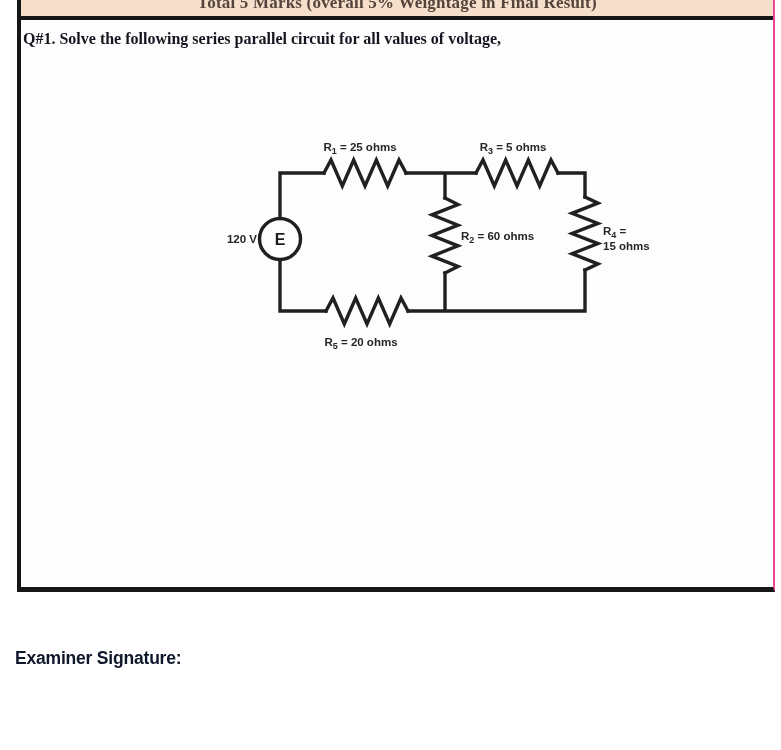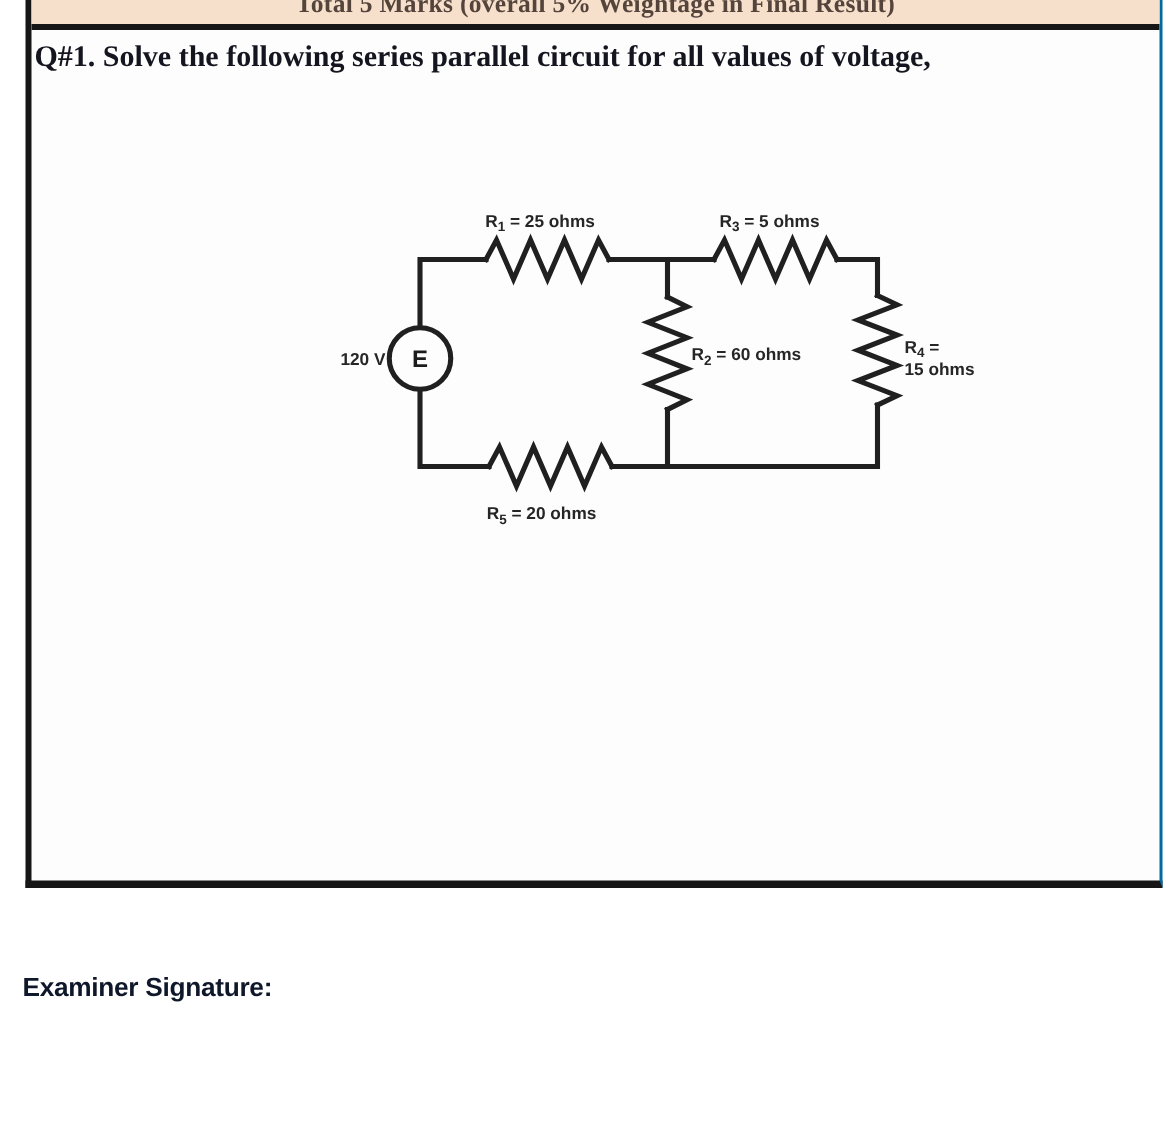--- a/index.html
+++ b/index.html
@@ -5,35 +5,35 @@
   html,body{margin:0;padding:0;}
   body{
     width:781px;height:750px;position:relative;background:#ffffff;
     font-family:"Liberation Serif", serif;overflow:hidden;
   }
   
   .exam-box{
     position:absolute;left:17px;top:0;width:758px;height:592px;
     box-sizing:border-box;background:#fdfdfd;
     border-left:4px solid #161616;
-    border-right:2px solid #0369a1;
+    border-right:2px solid #ec4899;
     border-bottom:5px solid #161616;
   }
   .header-bar{
     position:relative;height:16px;overflow:hidden;
     background:#f7e0cb;border-bottom:4px solid #161616;
   }
   .header-bar .marks-text{
     position:absolute;top:-6px;left:0;width:100%;
     text-align:center;font-weight:bold;font-size:17px;line-height:17px;
     color:#54443c;letter-spacing:.2px;white-space:nowrap;
   }
   .question{
     position:absolute;left:2px;width:752px;
-    font-weight:bold;font-size:20px;line-height:33.5px;color:#15151f;
+    font-weight:bold;font-size:16px;line-height:33.5px;color:#15151f;
   }
   .question .qline{white-space:nowrap;}
   .q1{top:22px;}
   .q2{top:428px;}
   
   .circuit-wrap{position:absolute;left:178px;top:120px;width:470px;height:250px;}
   .circuit-wrap svg{display:block;}
   .clabel{
     font-family:"Liberation Sans", sans-serif;
     font-weight:bold;font-size:11.5px;fill:#262626;

